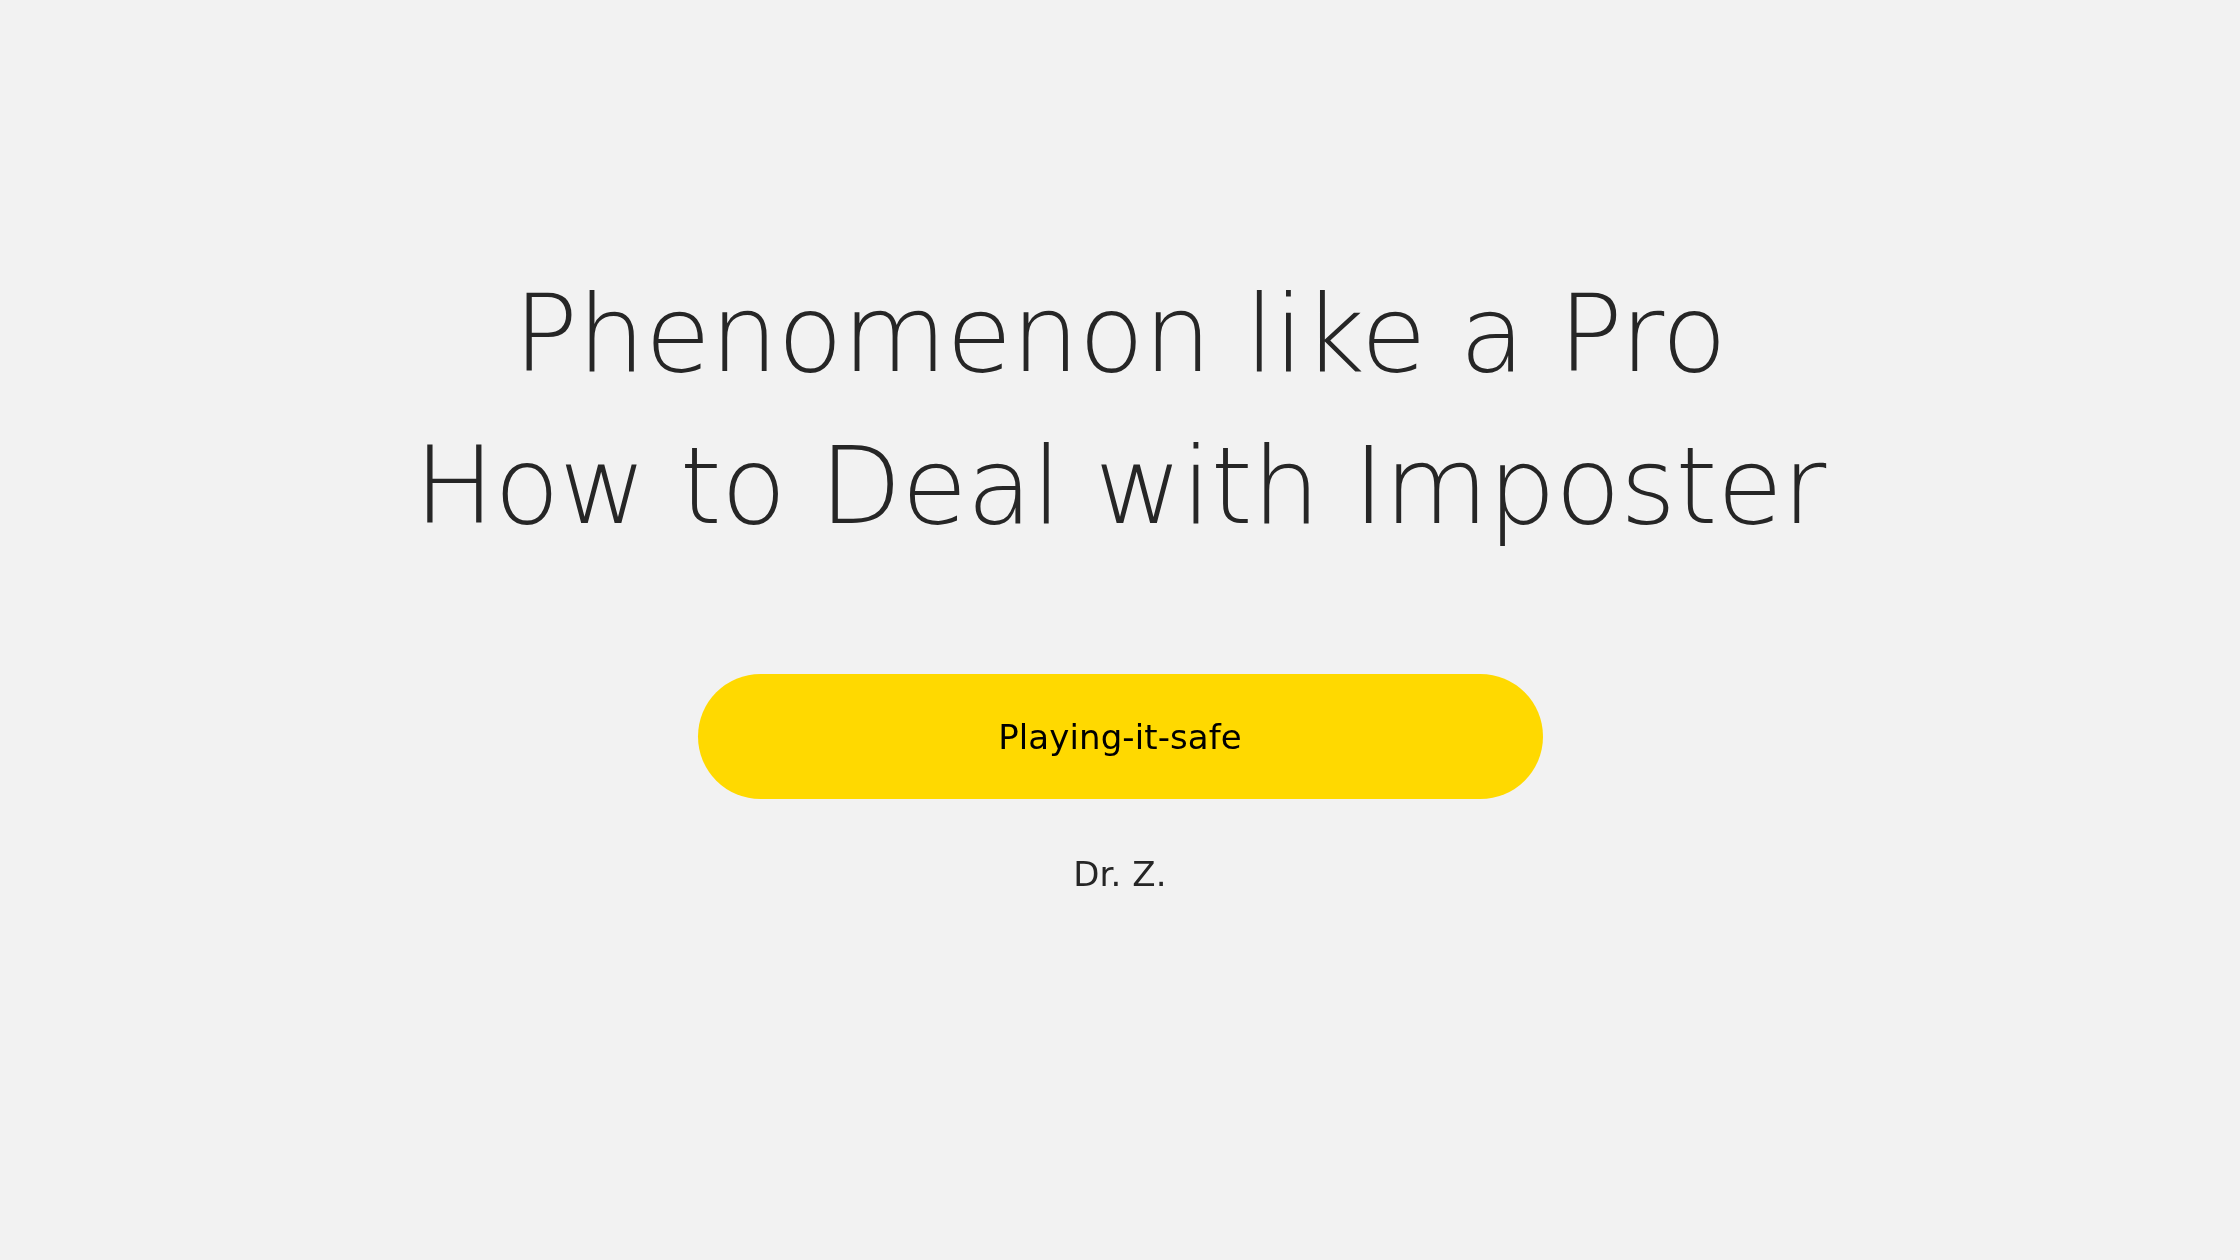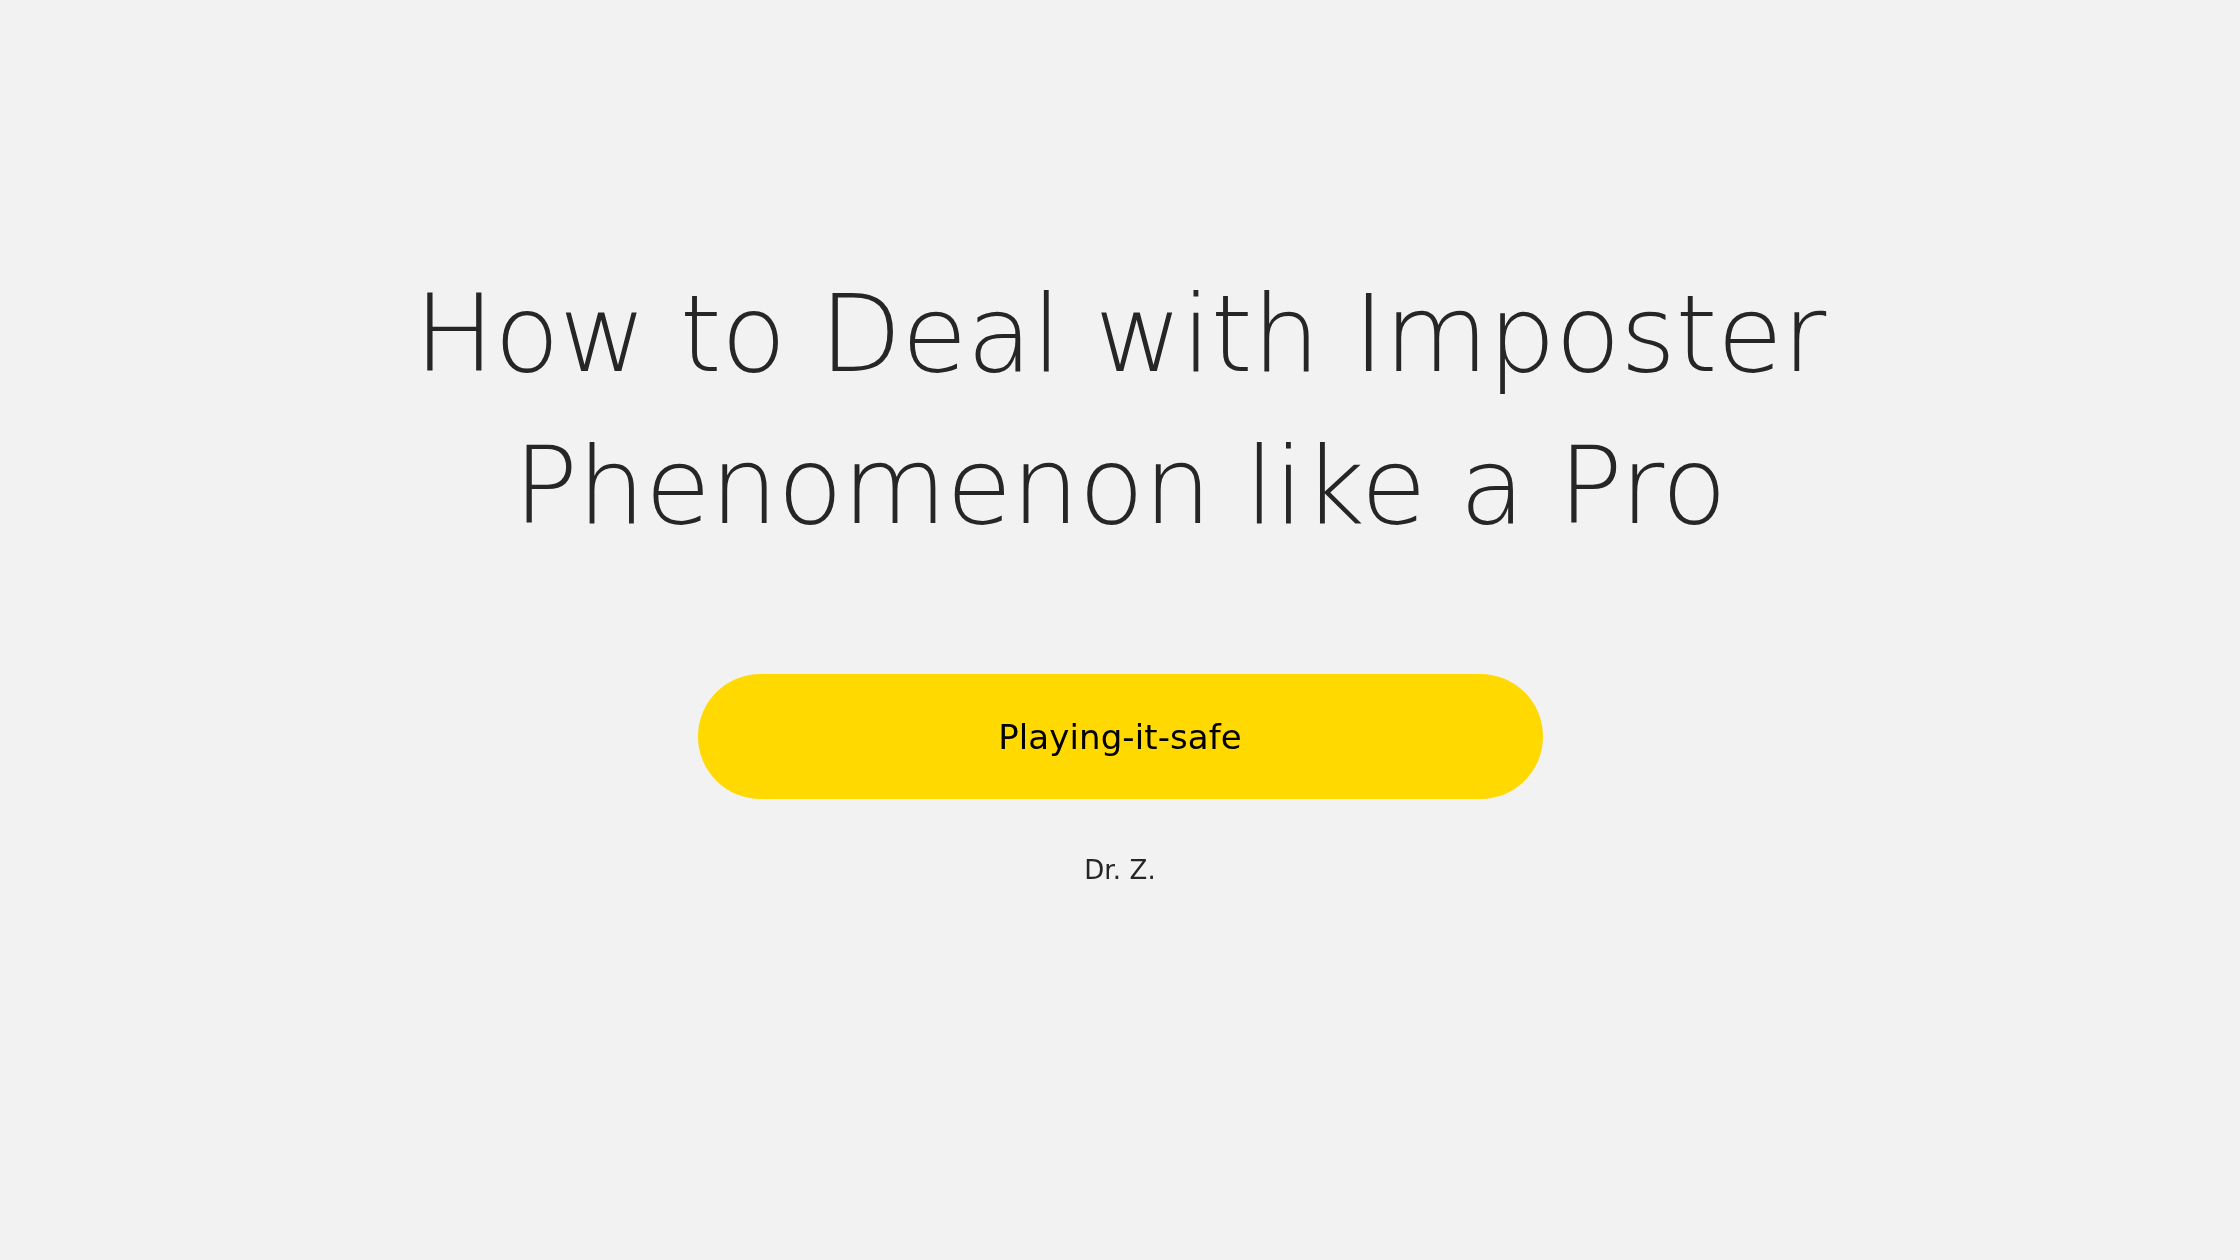--- a/index.html
+++ b/index.html
@@ -86,37 +86,37 @@
   }
 
   
   .author {
     margin: 0;
     padding: 0;
     margin-top: 58px;
     width: 2240px;
     text-align: center;
     font-family: "DejaVu Sans", "Liberation Sans", sans-serif;
-    font-size: 26px;
+    font-size: 34px;
     font-weight: 400;
     color: #262626;
     line-height: 1;
     letter-spacing: 0.1px;
   }
 </style>
 </head>
 <body>
 
 <div class="slide">
 
   <div class="slide-stack">
 
     <h1 class="title">
+      <span class="title-line">Phenomenon like a Pro</span>
       <span class="title-line">How to Deal with Imposter</span>
-      <span class="title-line">Phenomenon like a Pro</span>
     </h1>
 
     <div class="cta-wrap">
       <button class="cta-button">
         <span class="cta-label">Playing-it-safe</span>
       </button>
     </div>
 
     <p class="author">Dr. Z.</p>
 

